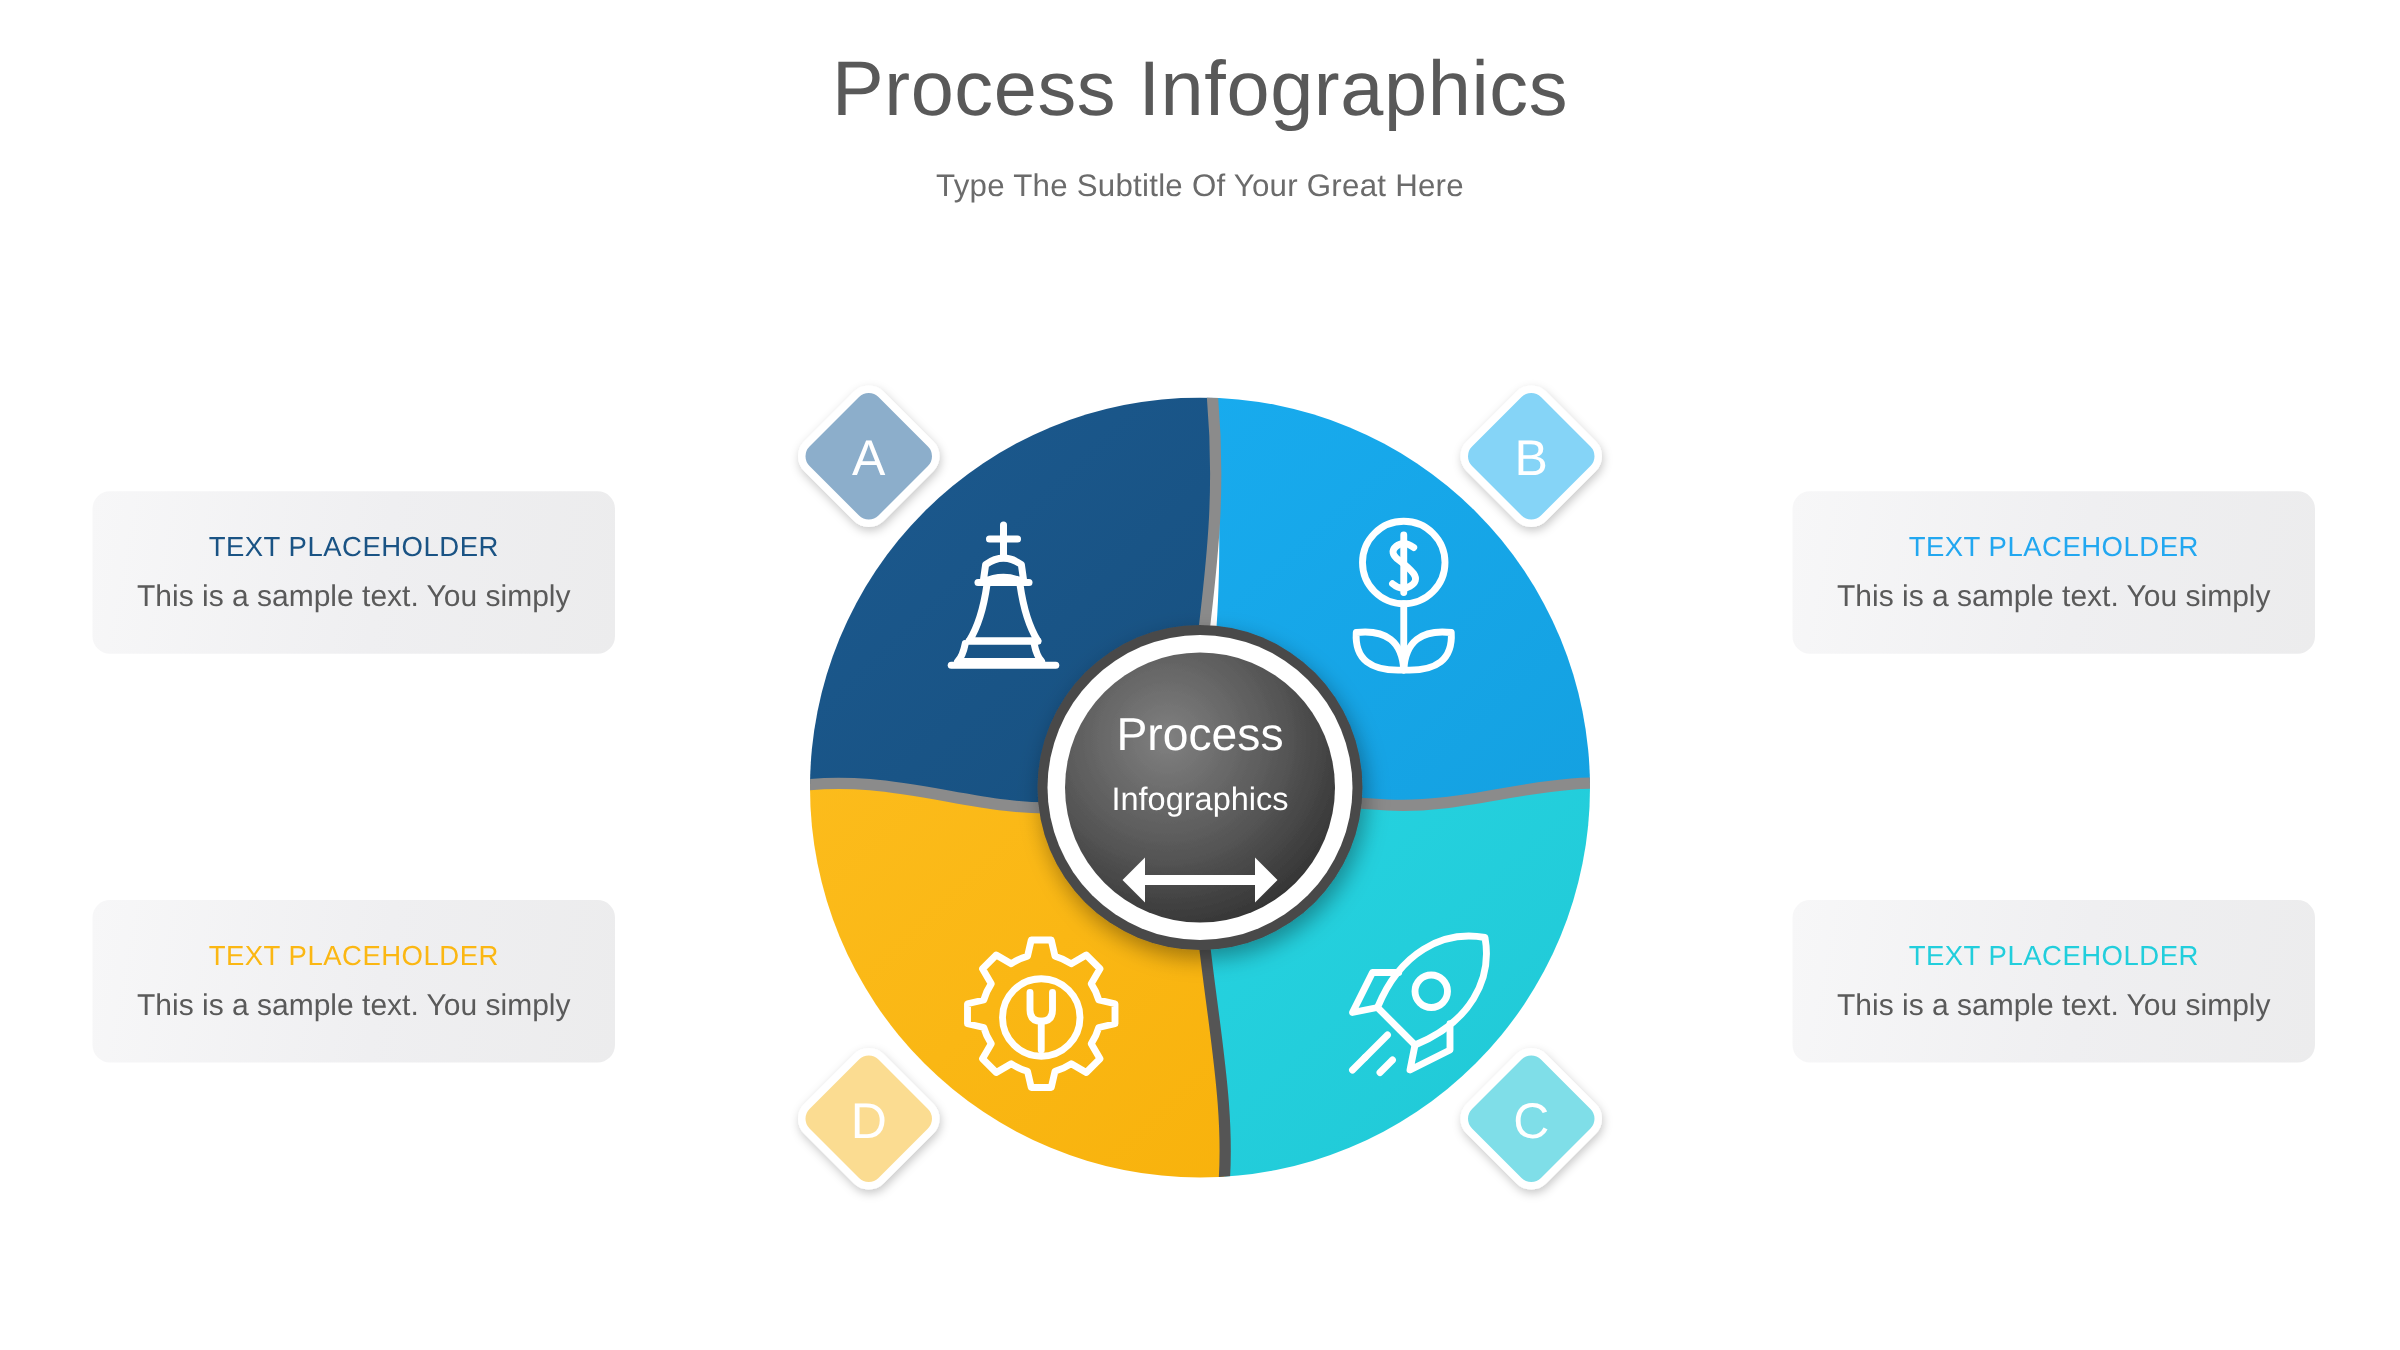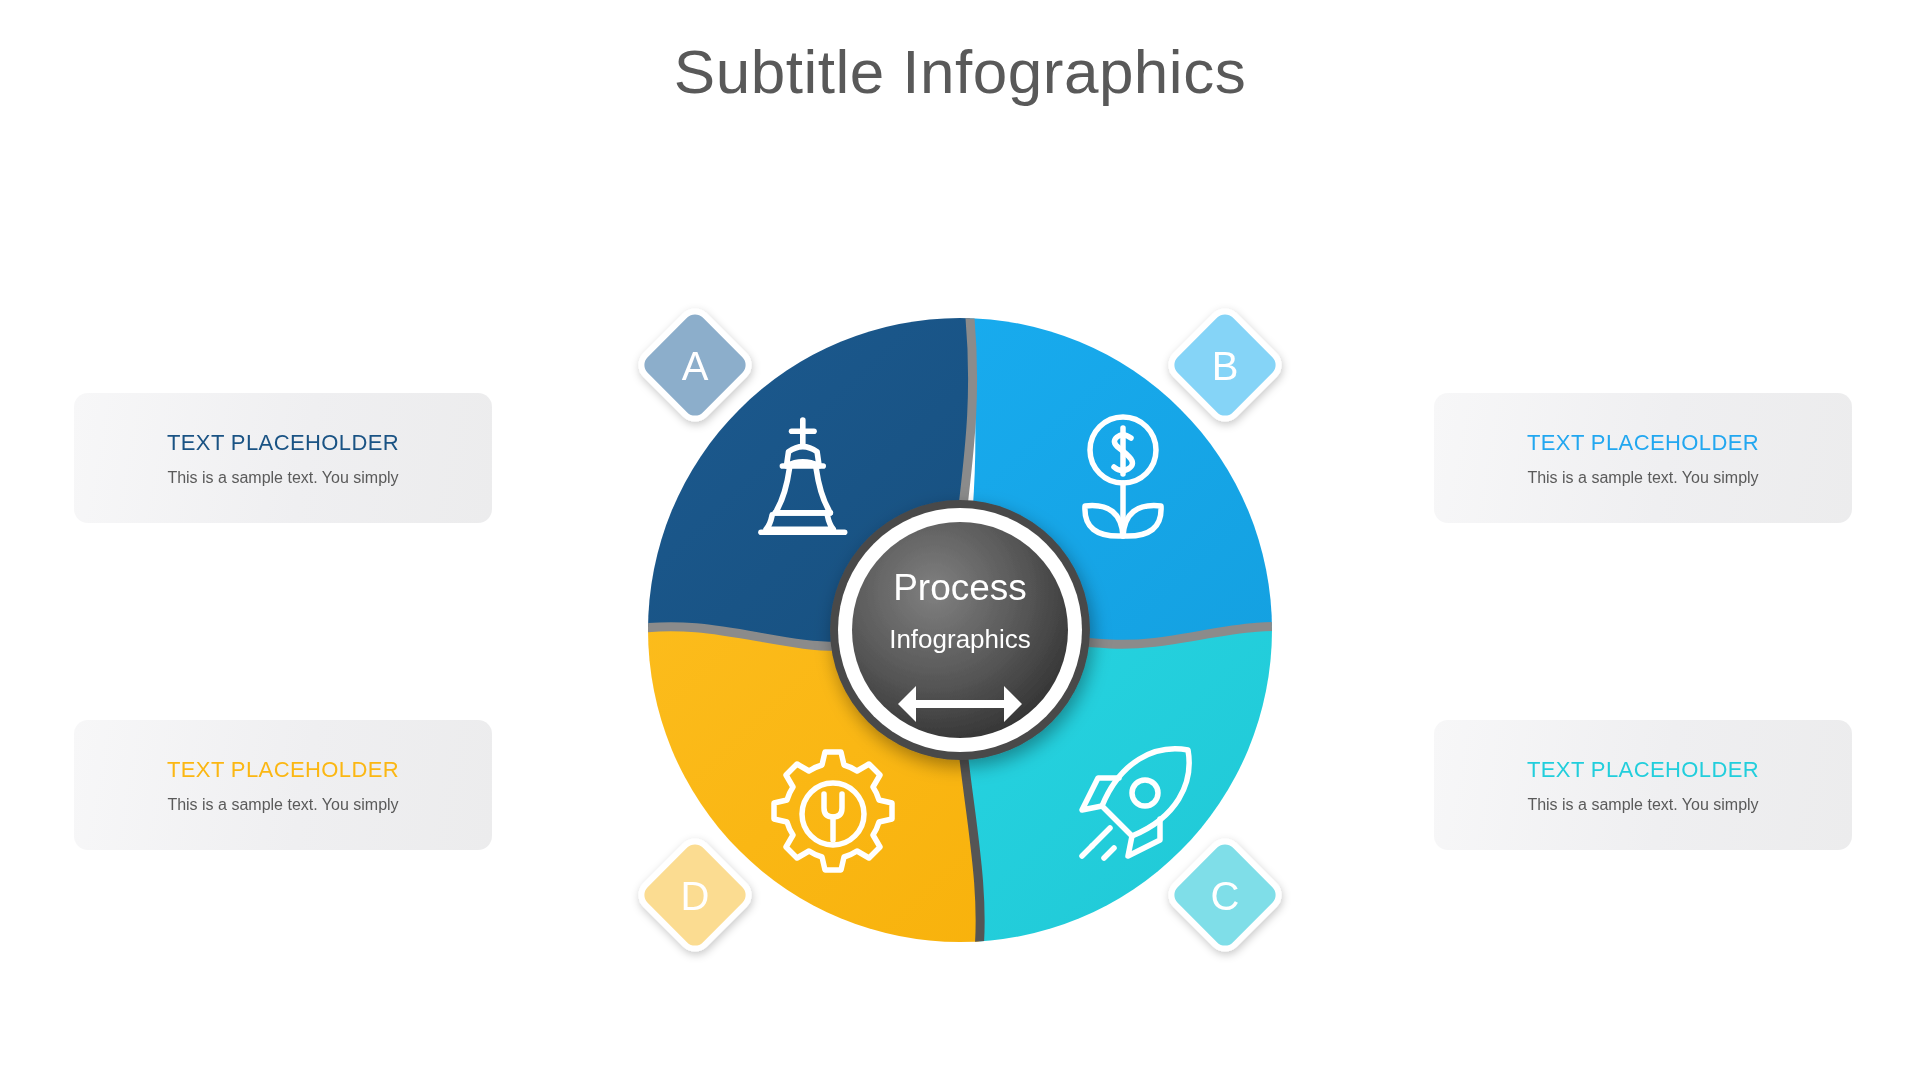--- a/index.html
+++ b/index.html
@@ -88,36 +88,37 @@
     align-items: center;
     justify-content: center;
   }
   .card-title {
     font-size: 22px;
     font-weight: normal;
     letter-spacing: 0.4px;
     margin-bottom: 13px;
   }
   .card-body {
-    font-size: 16px;
+    font-size: 24px;
     color: #5a5a5a;
     font-weight: 400;
   }
 
   #card-a { left: 74px;  top: 393px; }
   #card-d { left: 74px;  top: 720px; }
   #card-b { left: 1434px; top: 393px; }
   #card-c { left: 1434px; top: 720px; }
 </style>
 </head>
 <body>
 
 <div id="stage">
 
-  <div class="page-title">Subtitle Infographics</div>
+  <div class="page-title">Process Infographics</div>
+  <div class="page-subtitle">Type The Subtitle Of Your Great Here</div>
 
   <div id="wheel-wrap">
     <svg id="wheel-svg" viewBox="0 0 860 860" xmlns="http://www.w3.org/2000/svg">
       <defs>
         <radialGradient id="hubGrad" cx="38%" cy="32%" r="78%">
           <stop offset="0%" stop-color="#808080"></stop>
           <stop offset="55%" stop-color="#565656"></stop>
           <stop offset="100%" stop-color="#2e2e2e"></stop>
         </radialGradient>
         <linearGradient id="segAGrad" x1="0" y1="0" x2="1" y2="1">

